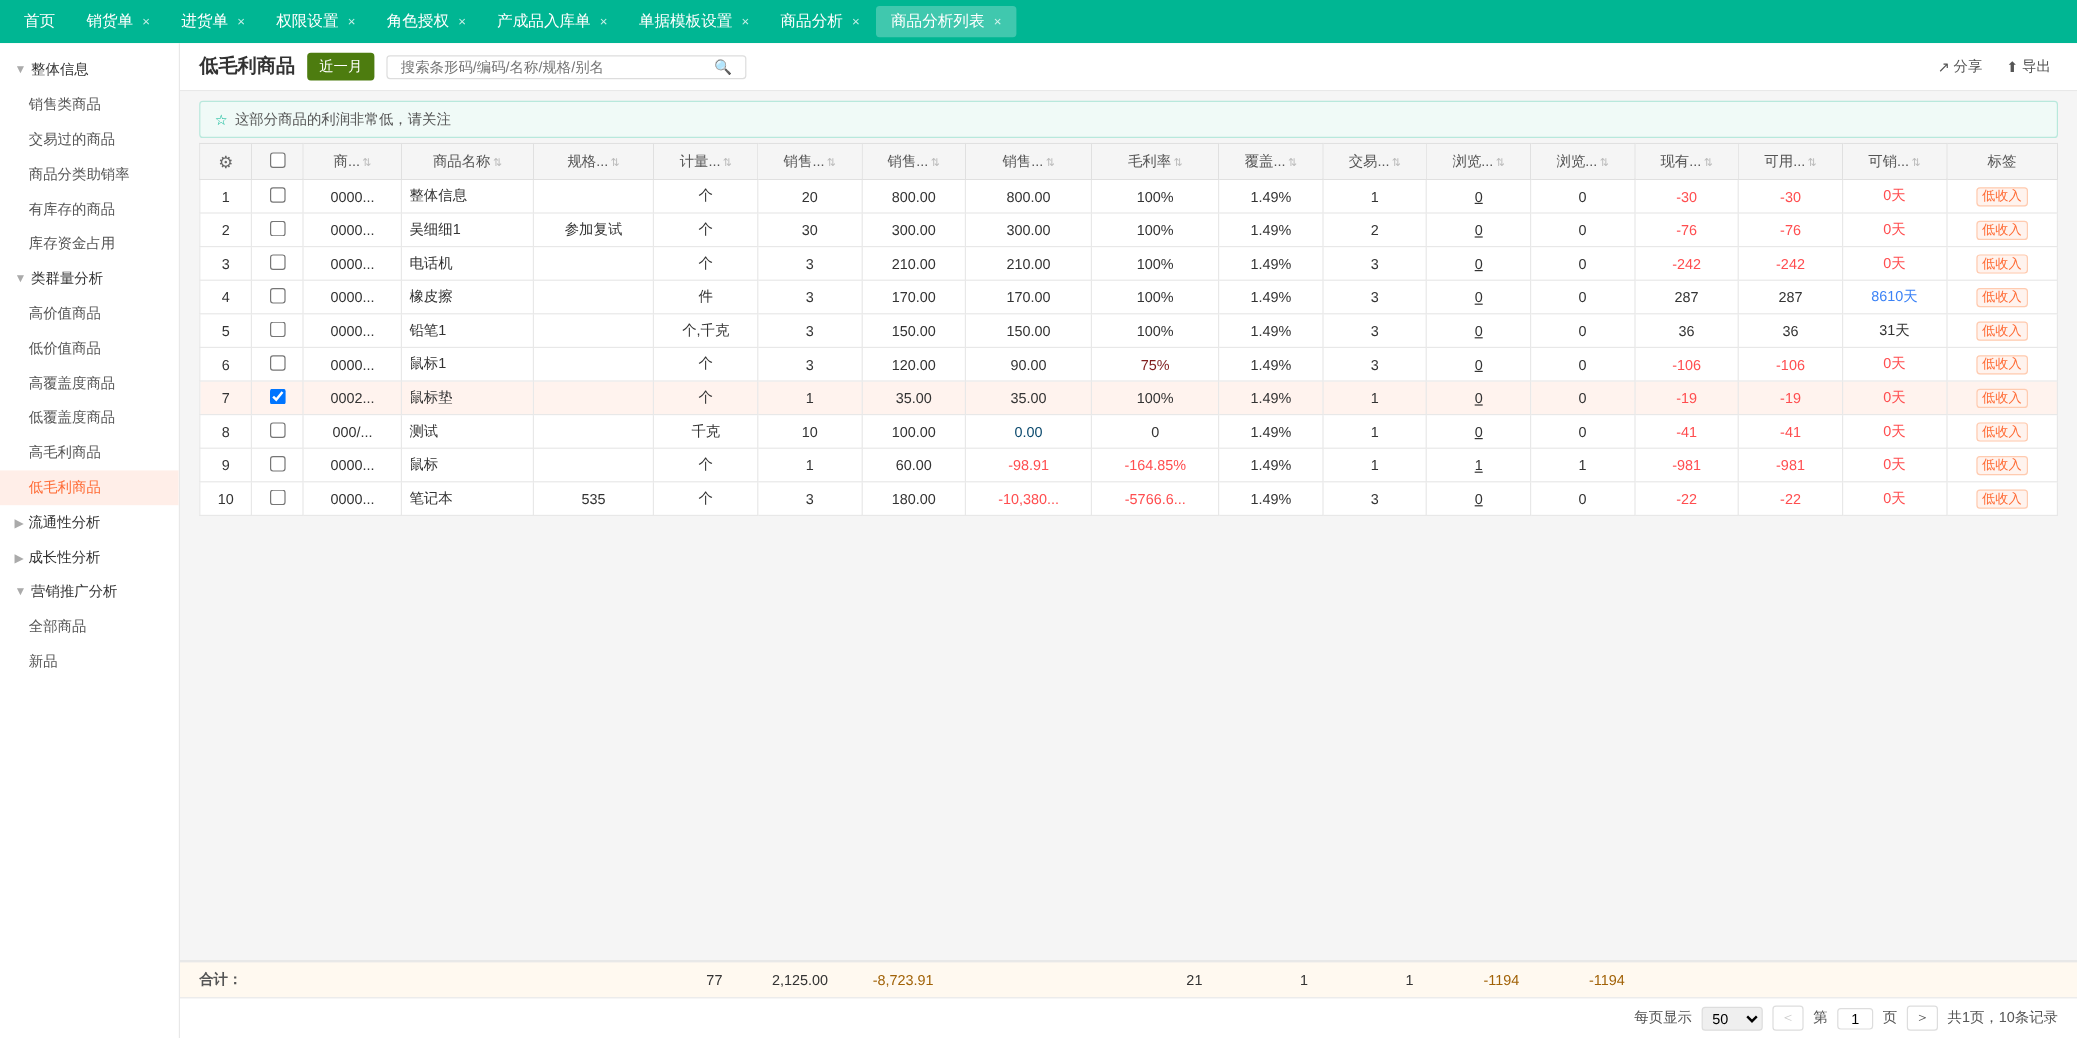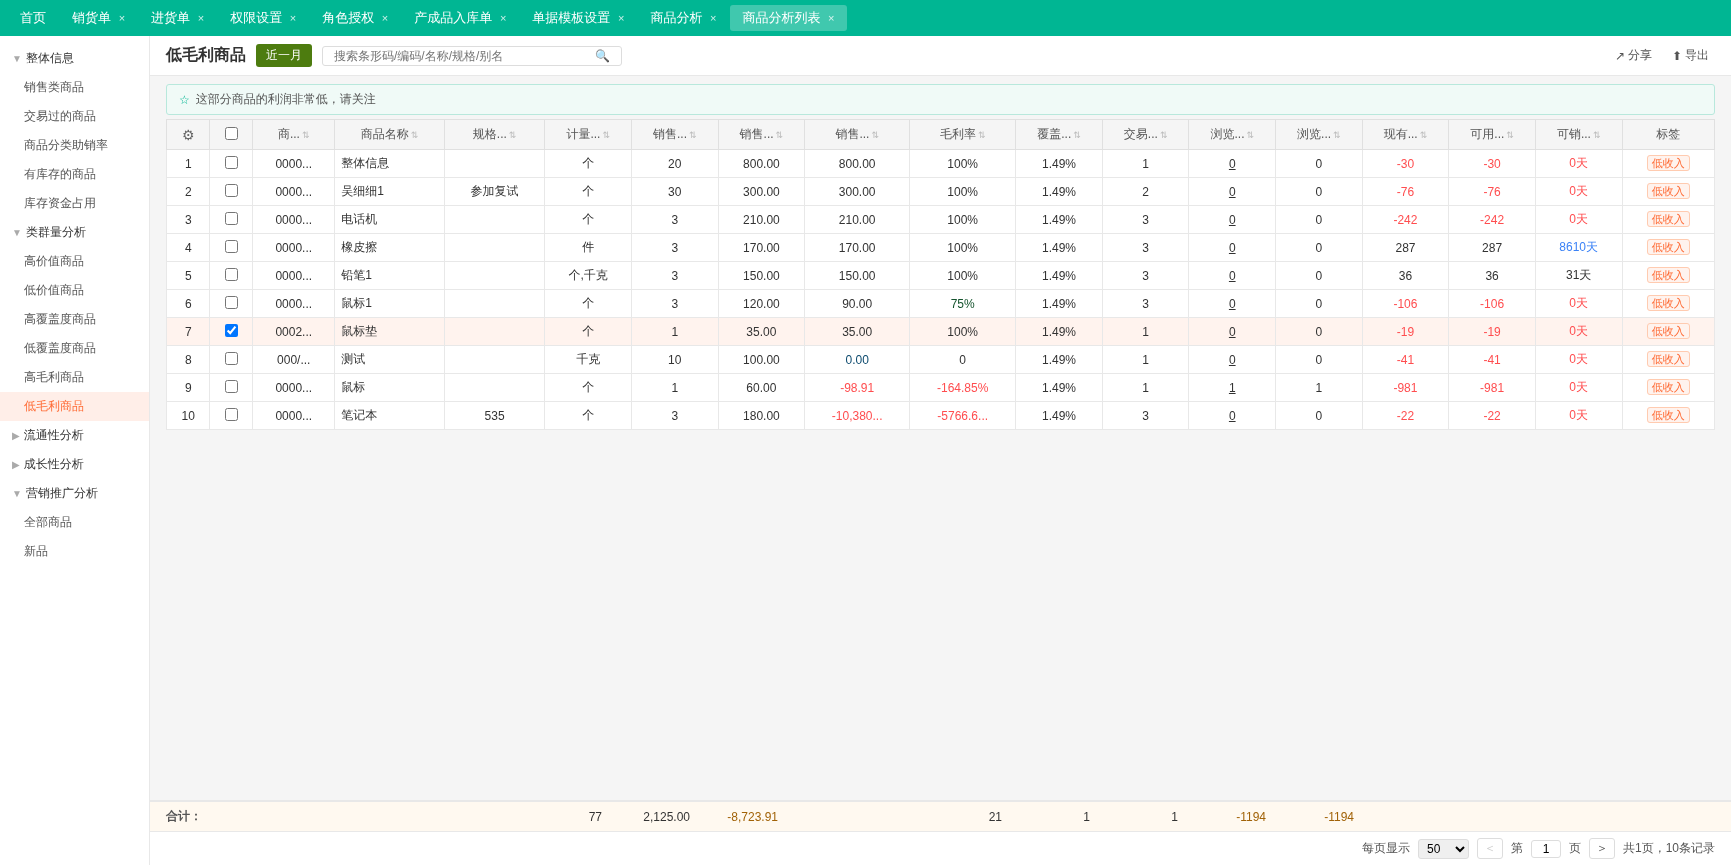--- a/index.html
+++ b/index.html
@@ -448,21 +448,21 @@
             <tr>
     <td>6</td>
     <td><input type="checkbox" style=""></td>
     <td>0000...</td>
     <td class="text-left">鼠标1</td>
     <td></td>
     <td>个</td>
     <td>3</td>
     <td>120.00</td>
     <td style="color:#333">90.00</td>
-    <td style="color:#14532d">75%</td>
+    <td style="color:#7f1d1d">75%</td>
     <td>1.49%</td>
     <td>3</td>
     <td class="underline-link">0</td>
     <td>0</td>
     <td style="color:#ff4d4f">-106</td>
     <td style="color:#ff4d4f">-106</td>
     <td style="color:#ff4d4f">0天</td>
     <td><span class="tag-low">低收入</span></td>
   </tr>
             <tr class="selected">

